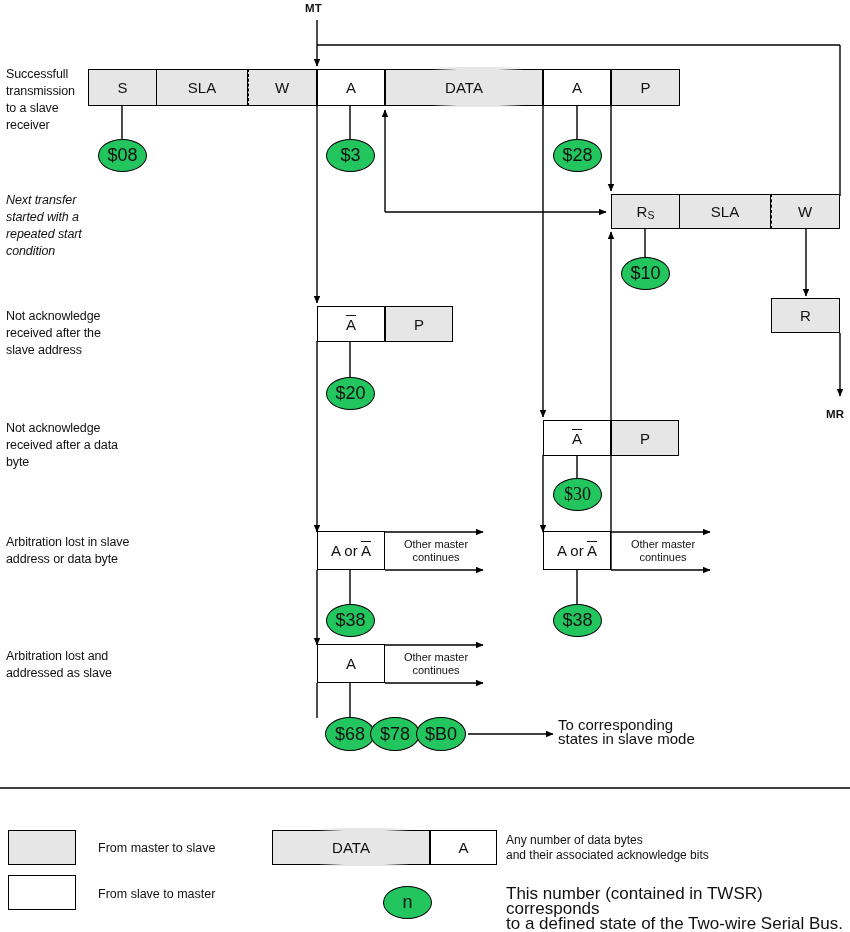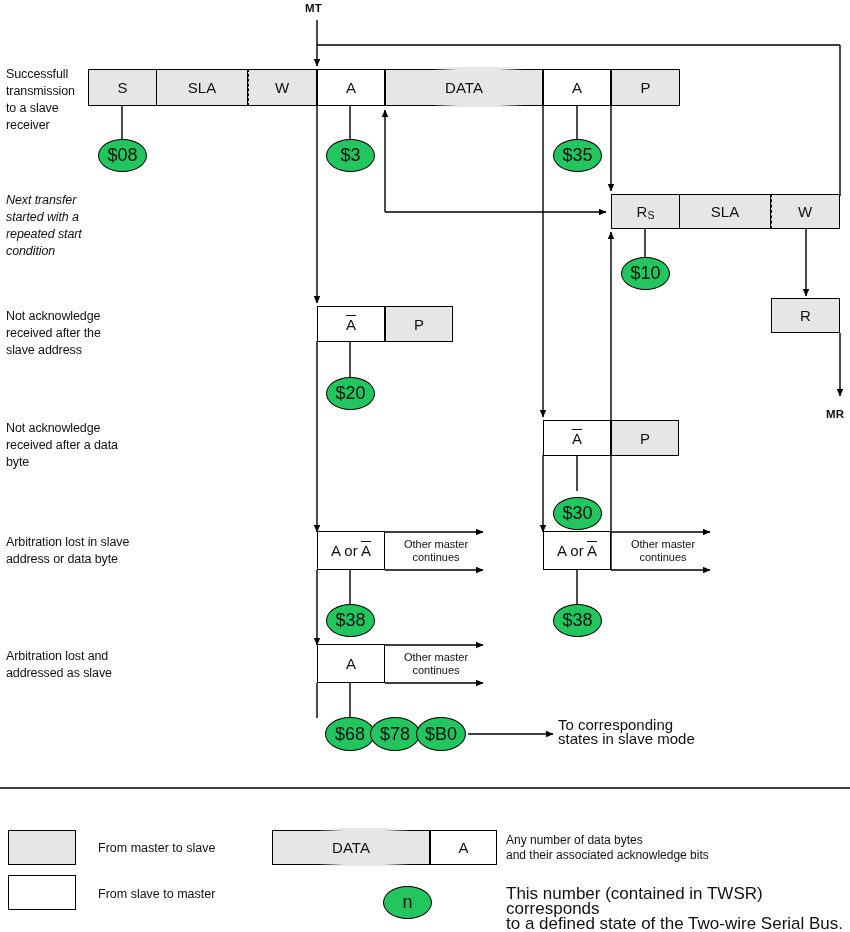--- a/index.html
+++ b/index.html
@@ -193,21 +193,21 @@
 
 <div class="datafade" style="left:432px; top:67px; width:92px; height:4px;
             background:linear-gradient(to right, rgba(230,230,230,0), #e6e6e6 28%, #e6e6e6 72%, rgba(230,230,230,0));"></div>
 <div class="datafade" style="left:432px; top:103px; width:92px; height:4px;
             background:linear-gradient(to right, rgba(230,230,230,0), #e6e6e6 28%, #e6e6e6 72%, rgba(230,230,230,0));"></div>
 <div class="box" style="left:543px; top:69px; width:68px; height:37px;">A</div>
 <div class="box grey" style="left:611px; top:69px; width:69px; height:37px;">P</div>
 
 <div class="ellipse" style="left:98px; top:139px; width:49px; height:33px;">$08</div>
 <div class="ellipse" style="left:326px; top:139px; width:49px; height:33px;">$3</div>
-<div class="ellipse" style="left:553px; top:139px; width:49px; height:33px;">$35</div>
+<div class="ellipse" style="left:553px; top:139px; width:49px; height:33px;">$28</div>
 
 <div class="box grey" style="left:611px; top:194px; width:69px; height:35px;">
   <span>R<span class="sub">S</span></span>
 </div>
 <div class="box grey nb-left" style="left:680px; top:194px; width:91px; height:35px;">SLA</div>
 <div class="box grey nb-left" style="left:771px; top:194px; width:69px; height:35px;">W</div>
 <div class="dashed-div" style="left:771px; top:194px; height:35px;"></div>
 <div class="box grey" style="left:771px; top:298px; width:69px; height:35px;">R</div>
 
 <div class="ellipse" style="left:621px; top:257px; width:49px; height:33px;">$10</div>
@@ -215,21 +215,21 @@
 <div class="box" style="left:317px; top:306px; width:68px; height:36px;">
   <span class="ovl">A</span>
 </div>
 <div class="box grey" style="left:385px; top:306px; width:68px; height:36px;">P</div>
 <div class="ellipse" style="left:326px; top:377px; width:49px; height:33px;">$20</div>
 
 <div class="box" style="left:543px; top:420px; width:68px; height:36px;">
   <span class="ovl">A</span>
 </div>
 <div class="box grey" style="left:611px; top:420px; width:68px; height:36px;">P</div>
-<div class="ellipse" style="left:553px; top:497px; width:49px; height:33px;">$30</div>
+<div class="ellipse" style="left:553px; top:478px; width:49px; height:33px;font-family:Liberation Serif, serif;">$30</div>
 
 <div class="box" style="left:317px; top:531px; width:68px; height:39px;">
   <span>A or <span class="ovl">A</span></span>
 </div>
 <div class="note" style="left:390px; top:538px; width:92px;">Other master
 continues</div>
 
 <div class="box" style="left:543px; top:531px; width:68px; height:39px;">
   <span>A or <span class="ovl">A</span></span>
 </div>

